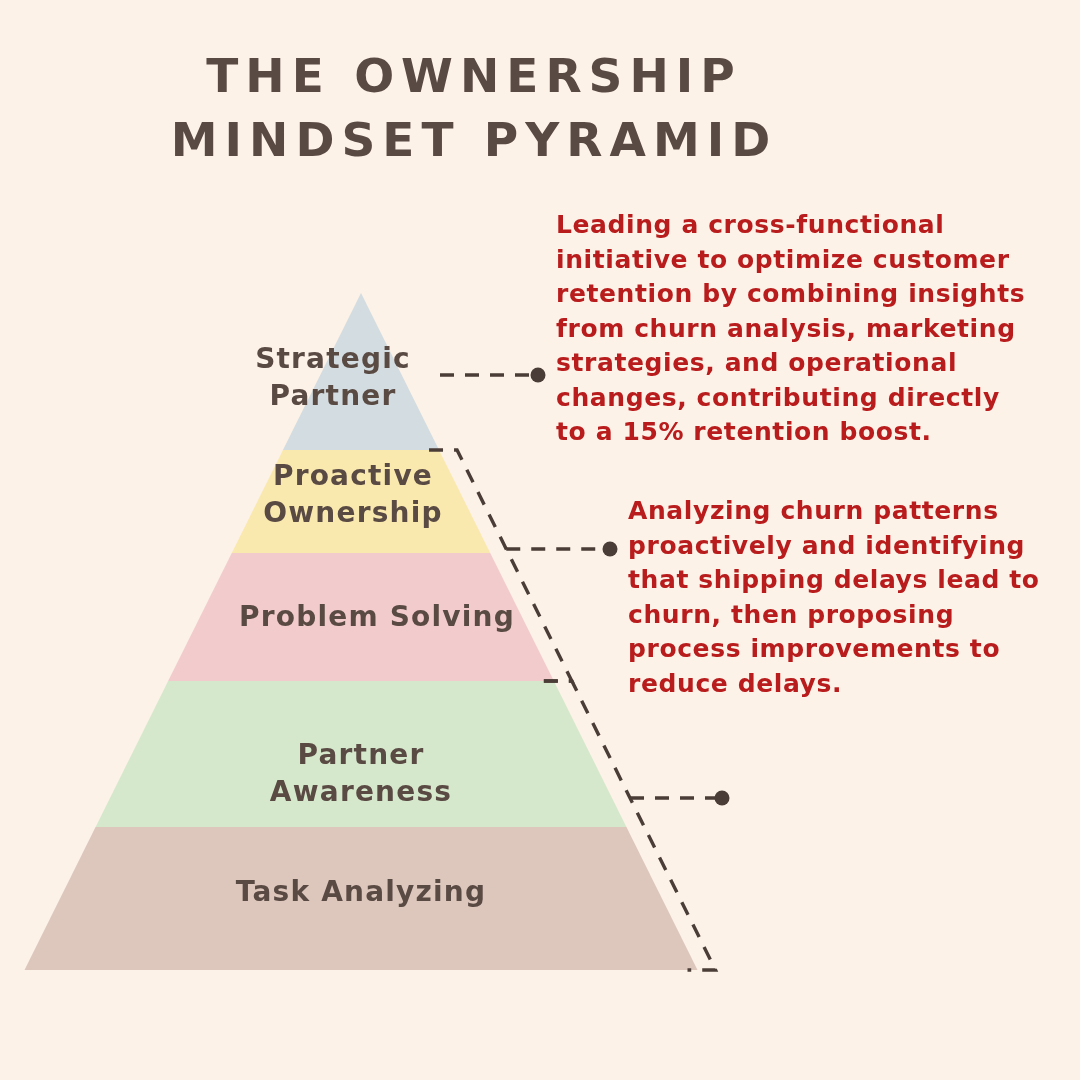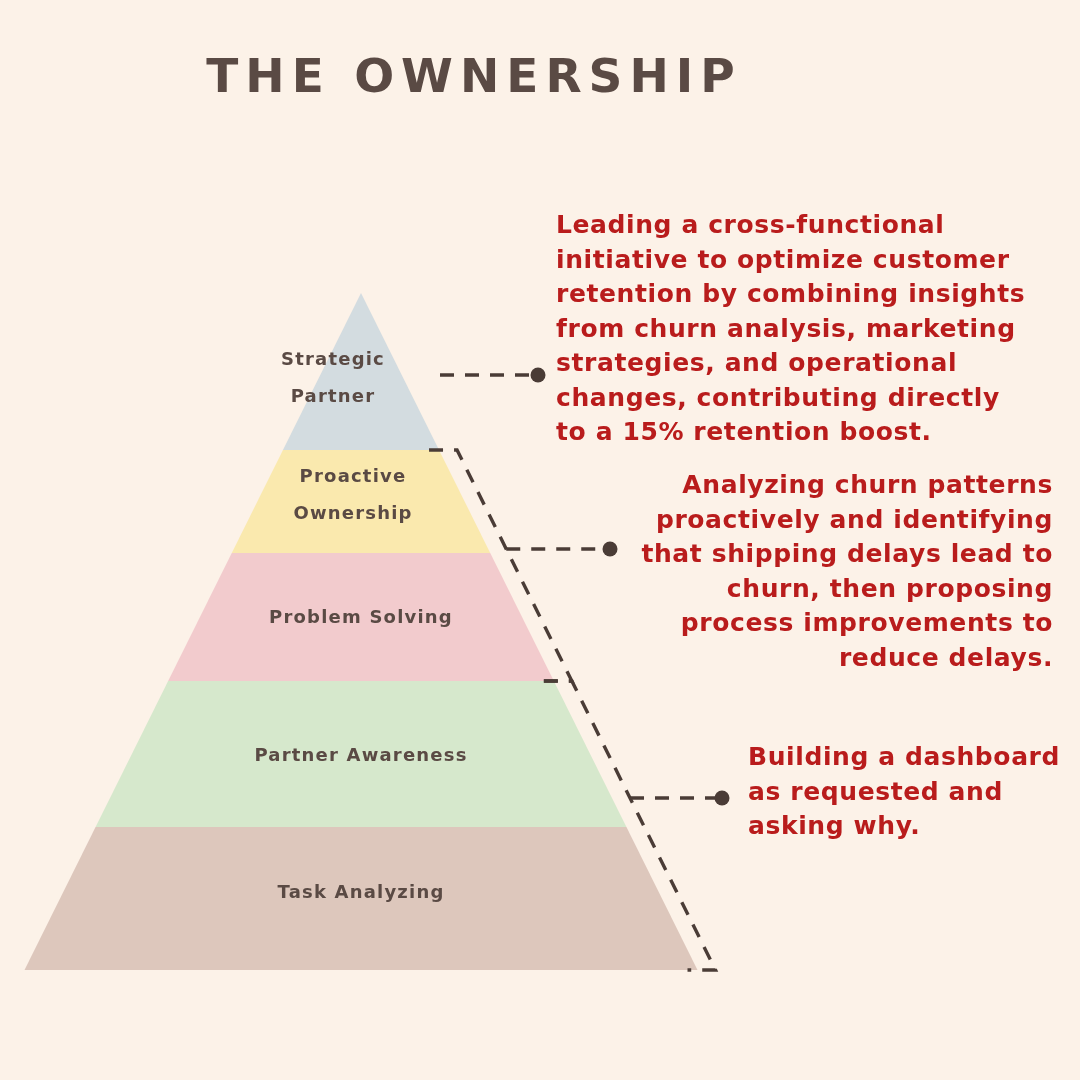--- a/index.html
+++ b/index.html
@@ -39,55 +39,56 @@
     left: 0;
     top: 0;
     width: 1080px;
     height: 1080px;
   }
 
   
   .tier-label {
     position: absolute;
     color: #5a4a44;
-    font-size: 18px;
+    font-size: 28px;
     line-height: 37px;
     font-weight: 600;
     letter-spacing: 1.2px;
     text-align: center;
     white-space: pre-line;
     font-family: "DejaVu Sans", sans-serif;
   }
   #tier-label-0 { left: 188px; top: 340px; width: 290px; text-align: center; }
   #tier-label-1 { left: 208px; top: 457px; width: 290px; }
-  #tier-label-2 { left: 216px; top: 598px; width: 290px; }
+  #tier-label-2 { left: 232px; top: 598px; width: 290px; }
   #tier-label-3 { left: 216px; top: 736px; width: 290px; }
   #tier-label-4 { left: 216px; top: 873px; width: 290px; }
 
   
   .annotation {
     position: absolute;
     color: #b91c1c;
     font-size: 25px;
     line-height: 34.5px;
     font-weight: 700;
     letter-spacing: 0.6px;
     font-family: "DejaVu Sans", sans-serif;
   }
   #annotation-0 { left: 556px; top: 208px; width: 480px; }
-  #annotation-1 { left: 628px; top: 468px; width: 425px; text-align: right; }
+  #annotation-1 { left: 628px; top: 494px; width: 425px; }
   #annotation-2 { left: 748px; top: 740px; width: 320px; }
 </style>
 </head>
 <body style="background: rgb(252, 242, 232);">
 
 <div id="page" style="background: rgb(252, 242, 232);">
 
   <div id="title">
     <span class="tline">The Ownership</span>
+    <span class="tline">Mindset Pyramid</span>
   </div>
 
   <svg id="pyramid-svg" viewBox="0 0 1080 1080">
     <g id="pyramid-tiers">
         <polygon points="361,293 439.0361890694239,450 282.9638109305761,450" fill="#d3dce0"></polygon>
         <polygon points="282.9638109305761,450 439.0361890694239,450 490.23190546528804,553 231.76809453471196,553" fill="#fae9ae"></polygon>
         <polygon points="231.76809453471196,553 490.23190546528804,553 553.8537666174299,681 168.14623338257016,681" fill="#f2cbcd"></polygon>
         <polygon points="168.14623338257016,681 553.8537666174299,681 626.4224519940916,827 95.5775480059084,827" fill="#d6e8cc"></polygon>
         <polygon points="95.5775480059084,827 626.4224519940916,827 697.5,970 24.5,970" fill="#ddc7bc"></polygon>
       </g>
@@ -106,15 +107,14 @@
   <div class="tier-label" id="tier-label-0">Strategic
 Partner</div>
   <div class="tier-label" id="tier-label-1">Proactive
 Ownership</div>
   <div class="tier-label" id="tier-label-2">Problem Solving</div>
   <div class="tier-label" id="tier-label-3">Partner Awareness</div>
   <div class="tier-label" id="tier-label-4">Task Analyzing</div>
 
   <div class="annotation" id="annotation-0">Leading a cross-functional initiative to optimize customer retention by combining insights from churn analysis, marketing strategies, and operational changes, contributing directly to a 15% retention boost.</div>
   <div class="annotation" id="annotation-1">Analyzing churn patterns proactively and identifying that shipping delays lead to churn, then proposing process improvements to reduce delays.</div>
-  <div class="annotation" id="annotation-2">Building a dashboard as requested and asking why.</div>
 
 </div>
 
 </body></html>

